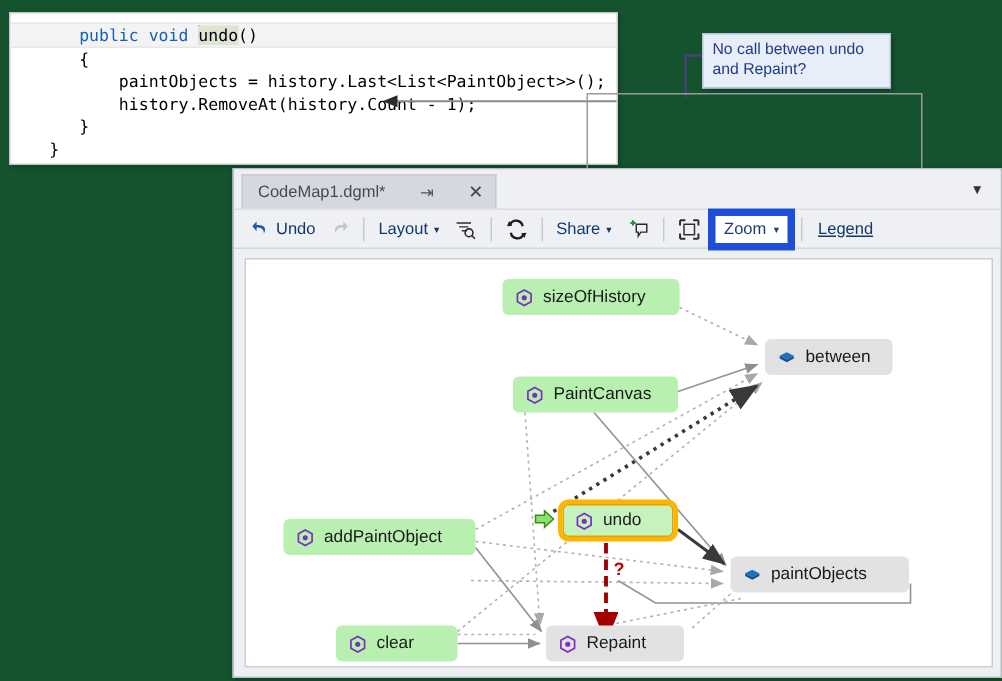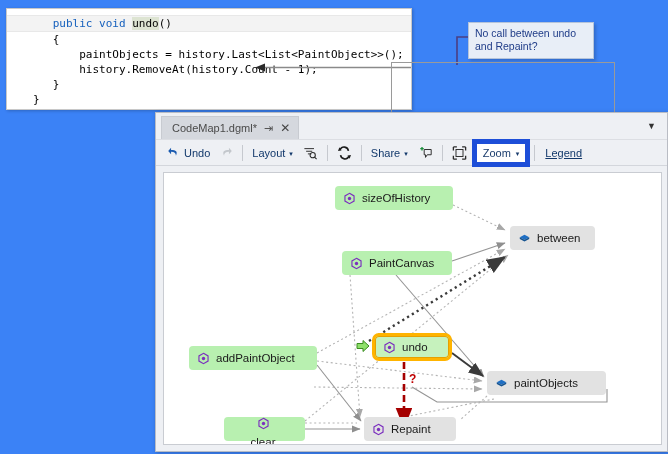--- a/index.html
+++ b/index.html
@@ -3,21 +3,21 @@
 <meta charset="utf-8">
 <style>
   html,body{margin:0;padding:0;}
   body{
     width:668px;height:454px;
     background:#ffffff;
     font-family:"Liberation Sans", sans-serif;
     overflow:hidden;
     position:relative;
   }
-  #root{position:absolute;inset:0;width:668px;height:454px;overflow:hidden;background:#3b82f6;}
+  #root{position:absolute;inset:0;width:668px;height:454px;overflow:hidden;background:#14532d;}
 
   
   .code-pane{
     position:absolute;left:6px;top:8px;width:406px;height:102px;
     background:#ffffff;border:1px solid #c8c8c8;
     box-shadow:1px 1px 3px rgba(0,0,0,.22);
     box-sizing:border-box;
     font-family:"DejaVu Sans Mono","Liberation Mono",monospace;
     font-size:11px;line-height:15px;color:#000;
     padding:6px 0 0 0;overflow:hidden;
@@ -53,21 +53,21 @@
   
   .map-win{
     position:absolute;left:155px;top:112px;width:513px;height:340px;
     background:#eef0f4;border:1px solid #b9bcc4;box-sizing:border-box;
     box-shadow:1px 1px 4px rgba(0,0,0,.25);
   }
   .tabstrip{position:relative;height:26px;background:#eef0f4;border-bottom:1px solid #dcdee3;}
   .tab{
     position:absolute;left:5px;top:3px;height:23px;
     background:#d5d8de;border:1px solid #c8cbd1;border-bottom:none;
-    display:flex;align-items:center;gap:7px;padding:0 8px 0 10px;box-sizing:border-box;
+    display:flex;align-items:center;gap:23px;padding:0 8px 0 10px;box-sizing:border-box;
     font-size:11px;color:#4a4a4a;
   }
   .tab-pin{font-size:11px;color:#555;transform:rotate(0deg);}
   .tab-close{font-size:12px;color:#444;line-height:1;}
   .win-chevron{position:absolute;right:11px;top:8px;font-size:9px;color:#333;}
 
   .toolbar{
     position:relative;height:26px;background:#eef0f4;border-bottom:1px solid #d3d6dc;
     display:flex;align-items:center;padding-left:6px;box-sizing:border-box;
     font-size:11px;color:#1b3d6d;gap:0;
@@ -316,21 +316,21 @@
             </svg>
             <span>addPaintObject</span>
           </div>
           <div class="node gray" style="left: 323px; top: 198px; width: 119px;">
             <svg class="nico" viewBox="0 0 16 16">
               <path d="M2.2,6.4 L8,3.4 L13.8,6.4 L8,9.4 Z" fill="#1f6fc4"></path>
               <path d="M2.2,6.4 L2.2,8.6 L8,11.6 L13.8,8.6 L13.8,6.4 L8,9.4 Z" fill="#14528f"></path>
             </svg>
             <span>paintObjects</span>
           </div>
-          <div class="node green" style="left: 60px; top: 244px; width: 81px; flex-direction: column;">
+          <div class="node green" style="left: 60px; top: 244px; width: 81px;">
             <svg class="nico" viewBox="0 0 16 16">
               <path d="M8,1.6 L13.6,4.8 L13.6,11.2 L8,14.4 L2.4,11.2 L2.4,4.8 Z" fill="none" stroke="#7b2fbe" stroke-width="1.4"></path>
               <circle cx="8" cy="8" r="2.1" fill="#7b2fbe"></circle>
             </svg>
             <span>clear</span>
           </div>
           <div class="node gray" style="left: 200px; top: 244px; width: 92px;">
             <svg class="nico" viewBox="0 0 16 16">
               <path d="M8,1.6 L13.6,4.8 L13.6,11.2 L8,14.4 L2.4,11.2 L2.4,4.8 Z" fill="none" stroke="#7b2fbe" stroke-width="1.4"></path>
               <circle cx="8" cy="8" r="2.1" fill="#7b2fbe"></circle>

